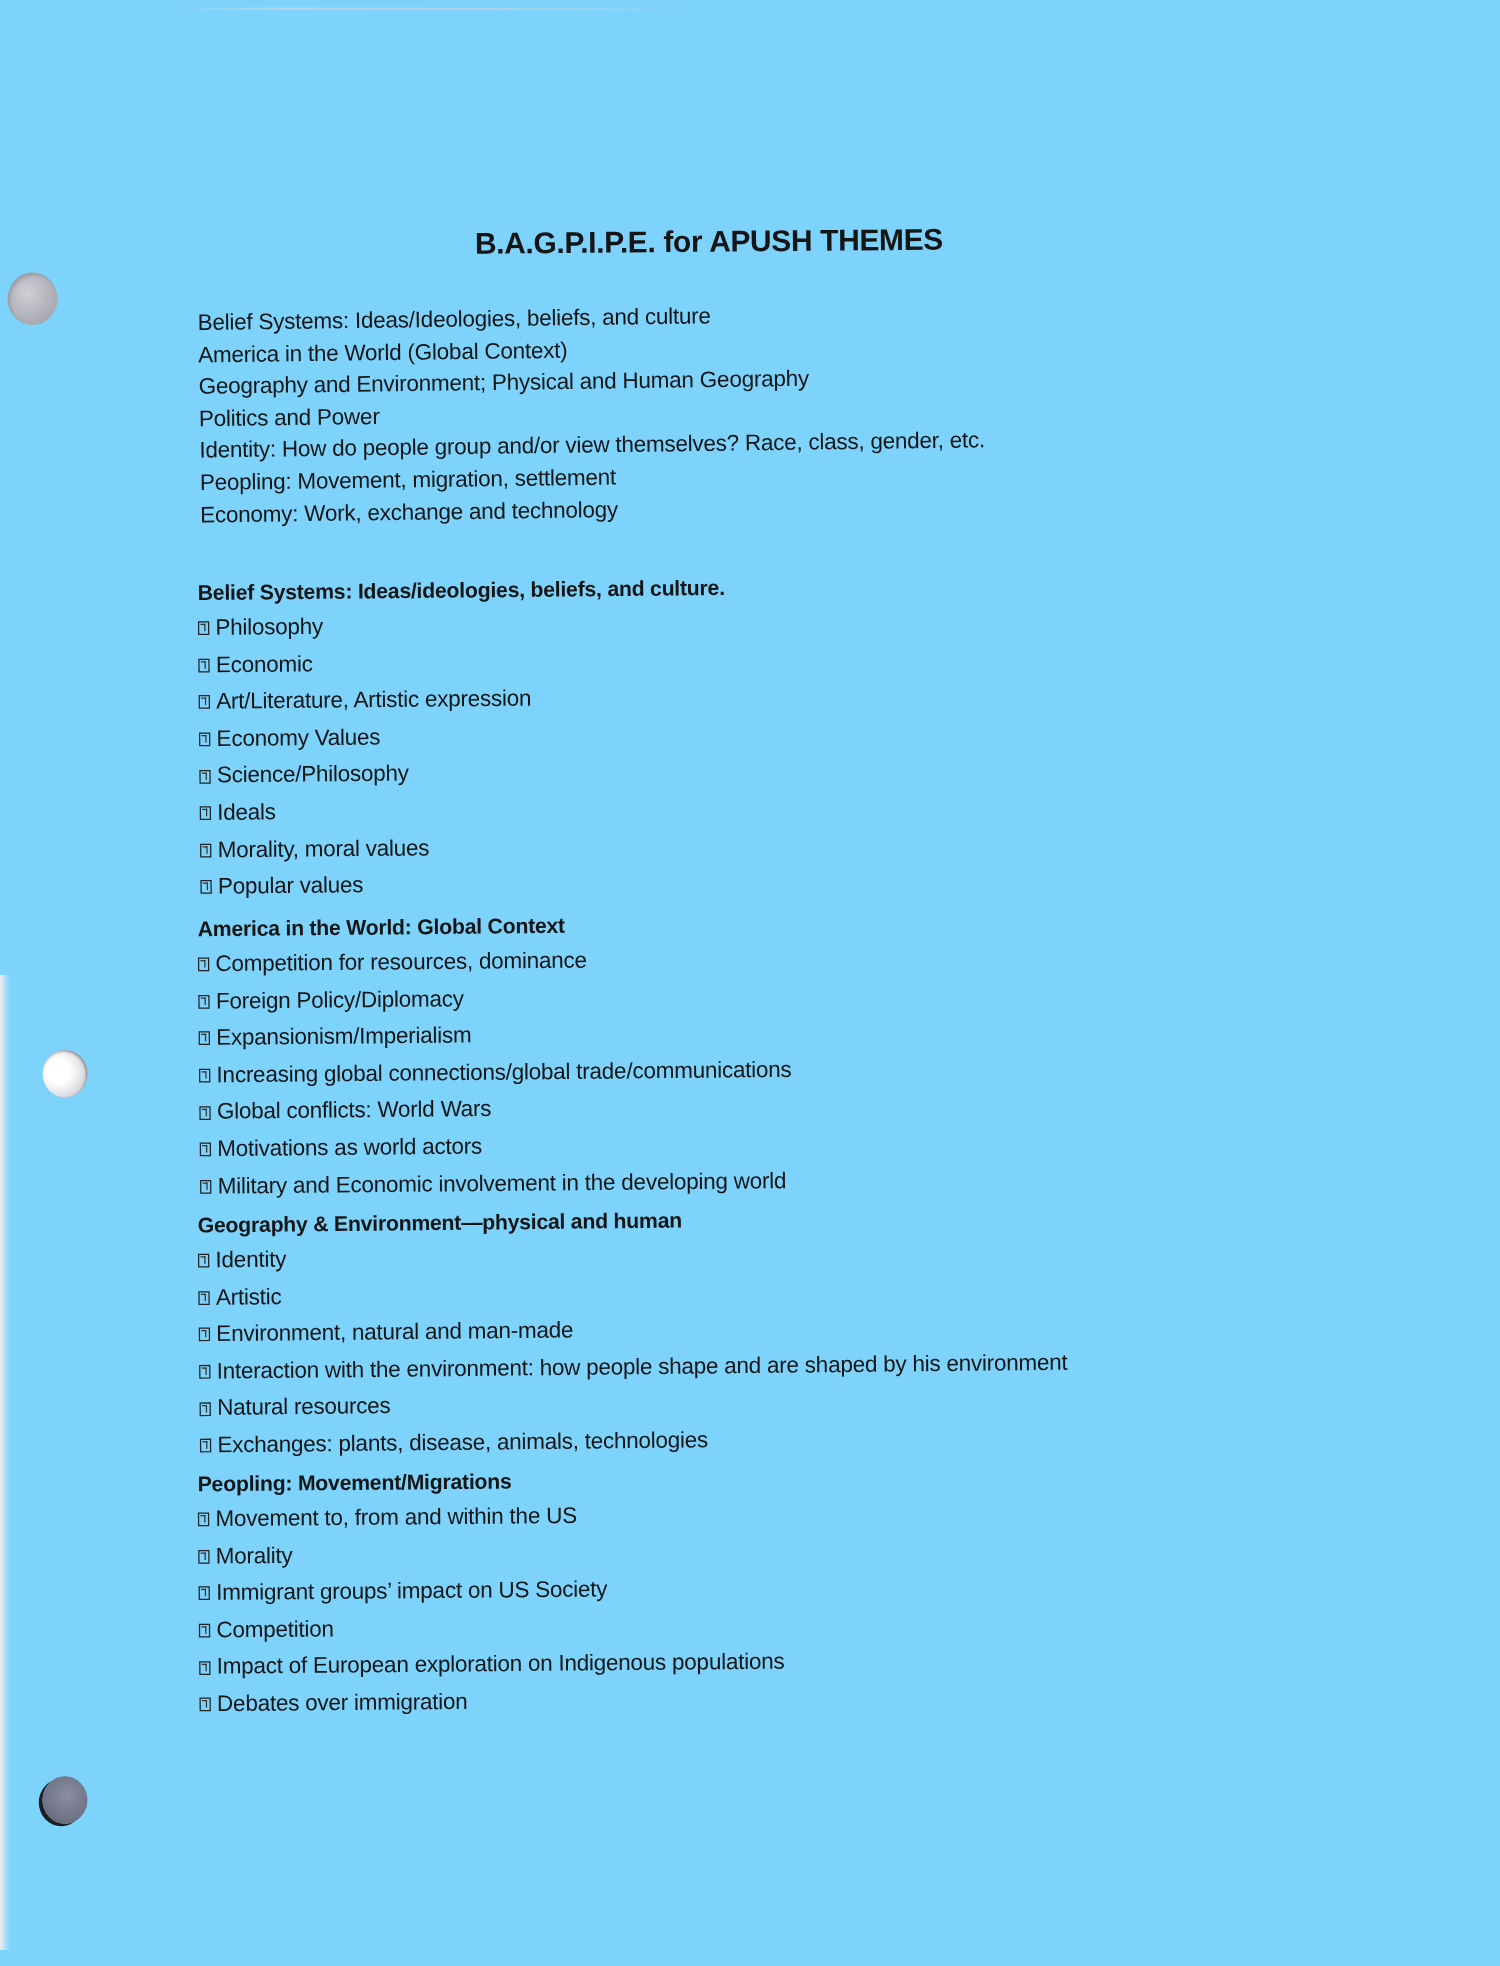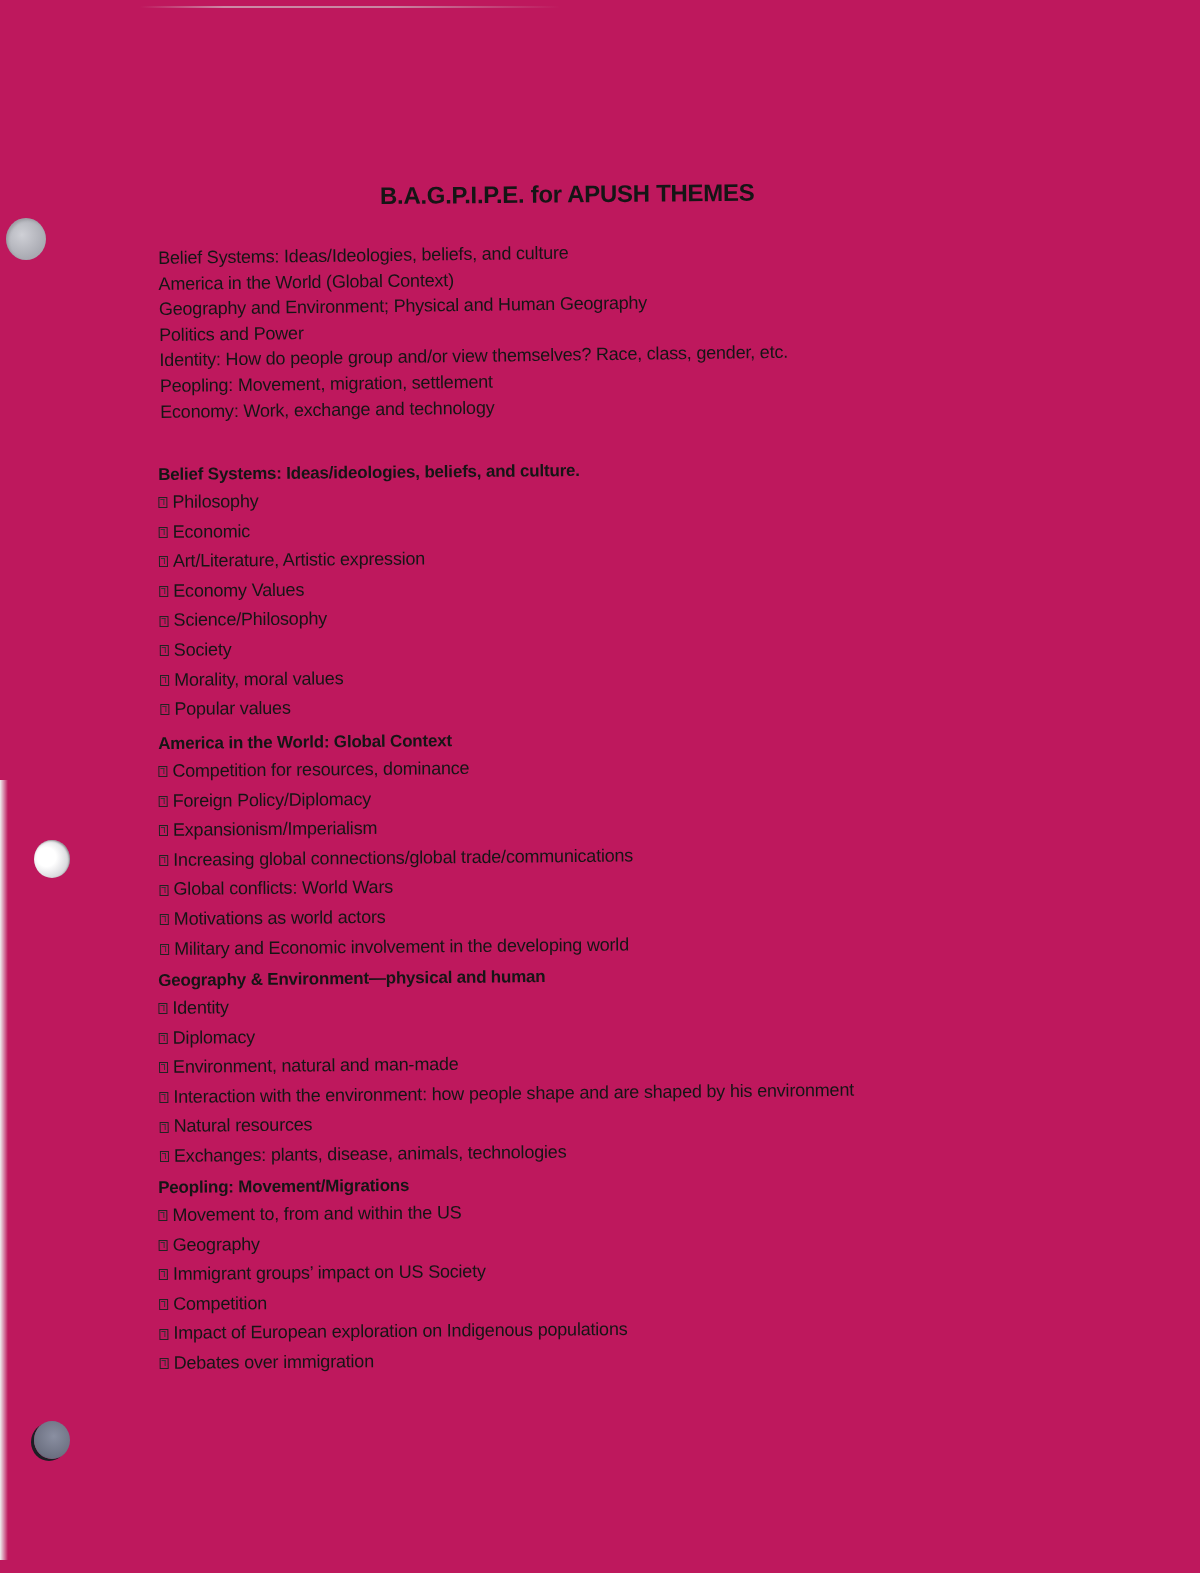--- a/index.html
+++ b/index.html
@@ -1,20 +1,20 @@
 <!DOCTYPE html>
 <html><head>
 <meta charset="utf-8">
 <style>
   html, body { margin: 0; padding: 0; }
   body {
     width: 1200px; height: 1573px; background: #ffffff; position: relative; overflow: hidden;
     font-family: "Liberation Sans", "DejaVu Sans", sans-serif; color: #151515;
   }
-  .page { position: absolute; inset: 0; background: #be185d; padding-left: 15px; }
+  .page { position: absolute; inset: 0; background: #7dd3fc; padding-left: 15px; }
   .scan-edge-top {
     position: absolute; left: 140px; top: 6px; width: 420px; height: 2px;
     background: linear-gradient(90deg, transparent, #d6d6d6 20%, #cfcfcf 60%, transparent);
     opacity: .6;
   }
   .scan-edge-left {
     position: absolute; left: 0; top: 780px; width: 8px; height: 780px;
     background: linear-gradient(90deg, #eeeeee, transparent);
   }
   .hole { position: absolute; border-radius: 50%; }
@@ -84,21 +84,21 @@
     <div class="item">
         <span class="box"></span>
         <span>Economy Values</span>
       </div>
     <div class="item">
         <span class="box"></span>
         <span>Science/Philosophy</span>
       </div>
     <div class="item">
         <span class="box"></span>
-        <span>Society</span>
+        <span>Ideals</span>
       </div>
     <div class="item">
         <span class="box"></span>
         <span>Morality, moral values</span>
       </div>
     <div class="item">
         <span class="box"></span>
         <span>Popular values</span>
       </div>
   </div>
@@ -136,21 +136,21 @@
   </div>
 
   <div class="block" style="top:968px; transform: rotate(-0.6deg);">
     <div class="heading">Geography &amp; Environment—physical and human</div>
     <div class="item">
         <span class="box"></span>
         <span>Identity</span>
       </div>
     <div class="item">
         <span class="box"></span>
-        <span>Diplomacy</span>
+        <span>Artistic</span>
       </div>
     <div class="item">
         <span class="box"></span>
         <span>Environment, natural and man-made</span>
       </div>
     <div class="item">
         <span class="box"></span>
         <span>Interaction with the environment: how people shape and are shaped by his environment</span>
       </div>
     <div class="item">
@@ -164,21 +164,21 @@
   </div>
 
   <div class="block" style="top:1175px; transform: rotate(-0.5deg);">
     <div class="heading">Peopling: Movement/Migrations</div>
     <div class="item">
         <span class="box"></span>
         <span>Movement to, from and within the US</span>
       </div>
     <div class="item">
         <span class="box"></span>
-        <span>Geography</span>
+        <span>Morality</span>
       </div>
     <div class="item">
         <span class="box"></span>
         <span>Immigrant groups’ impact on US Society</span>
       </div>
     <div class="item">
         <span class="box"></span>
         <span>Competition</span>
       </div>
     <div class="item">

